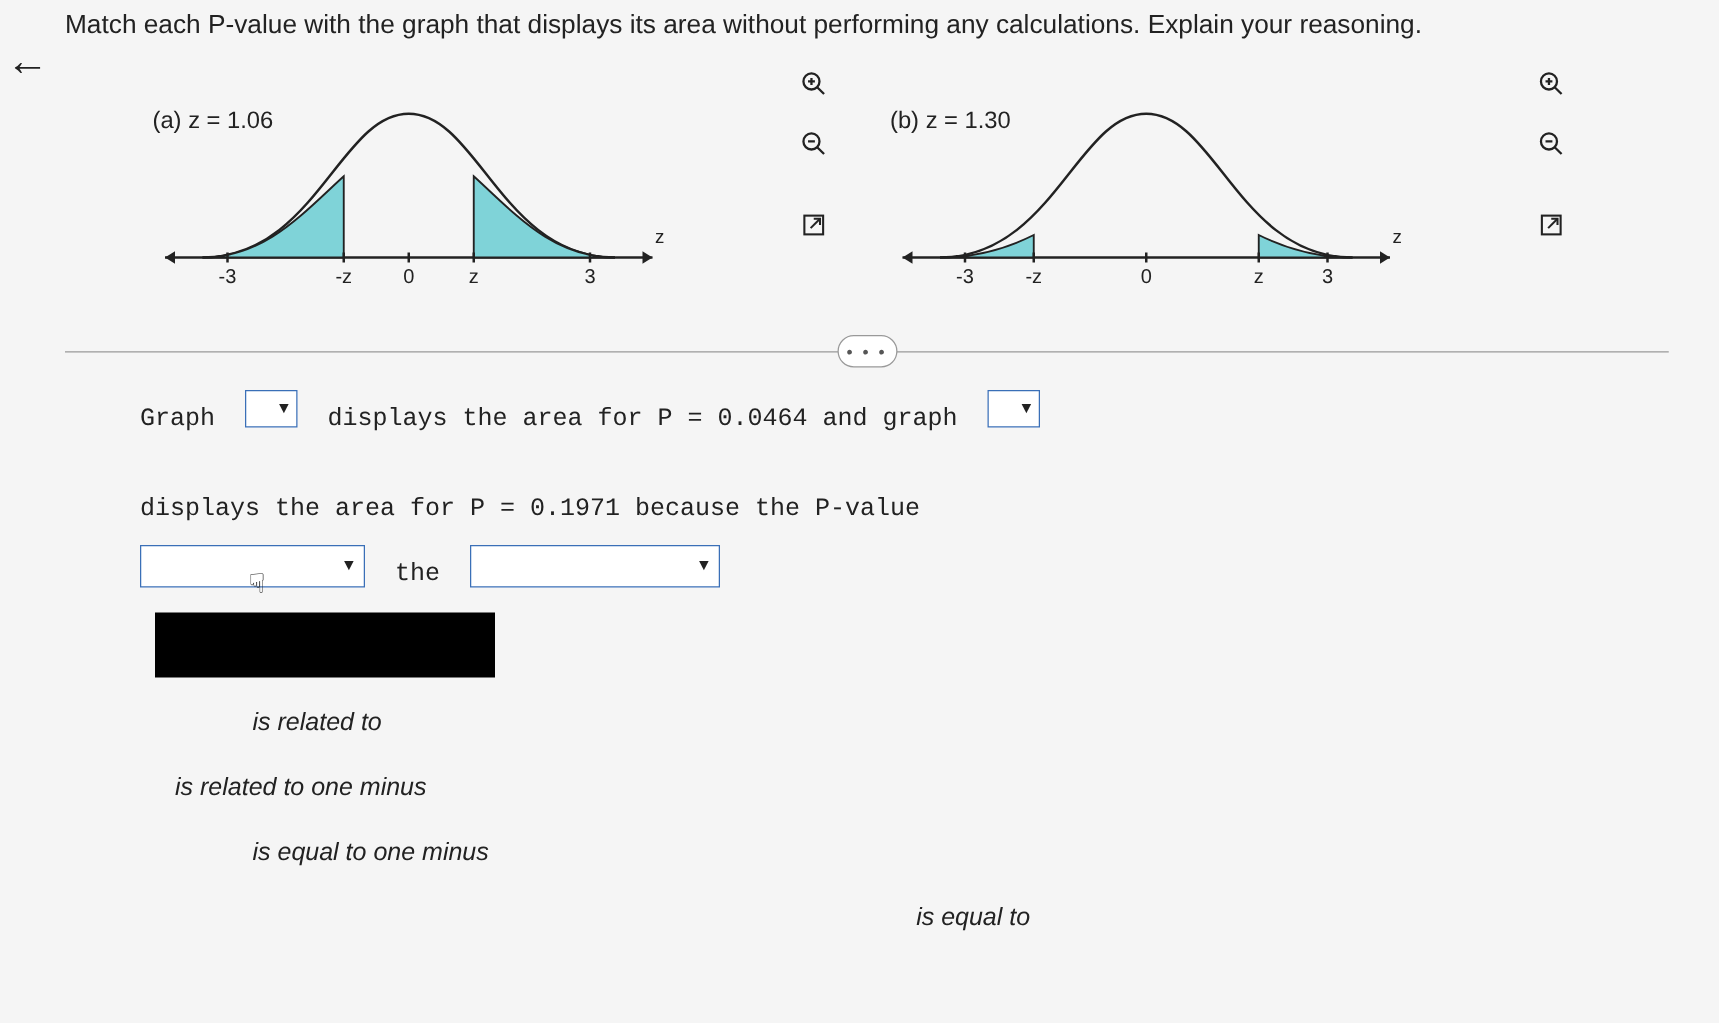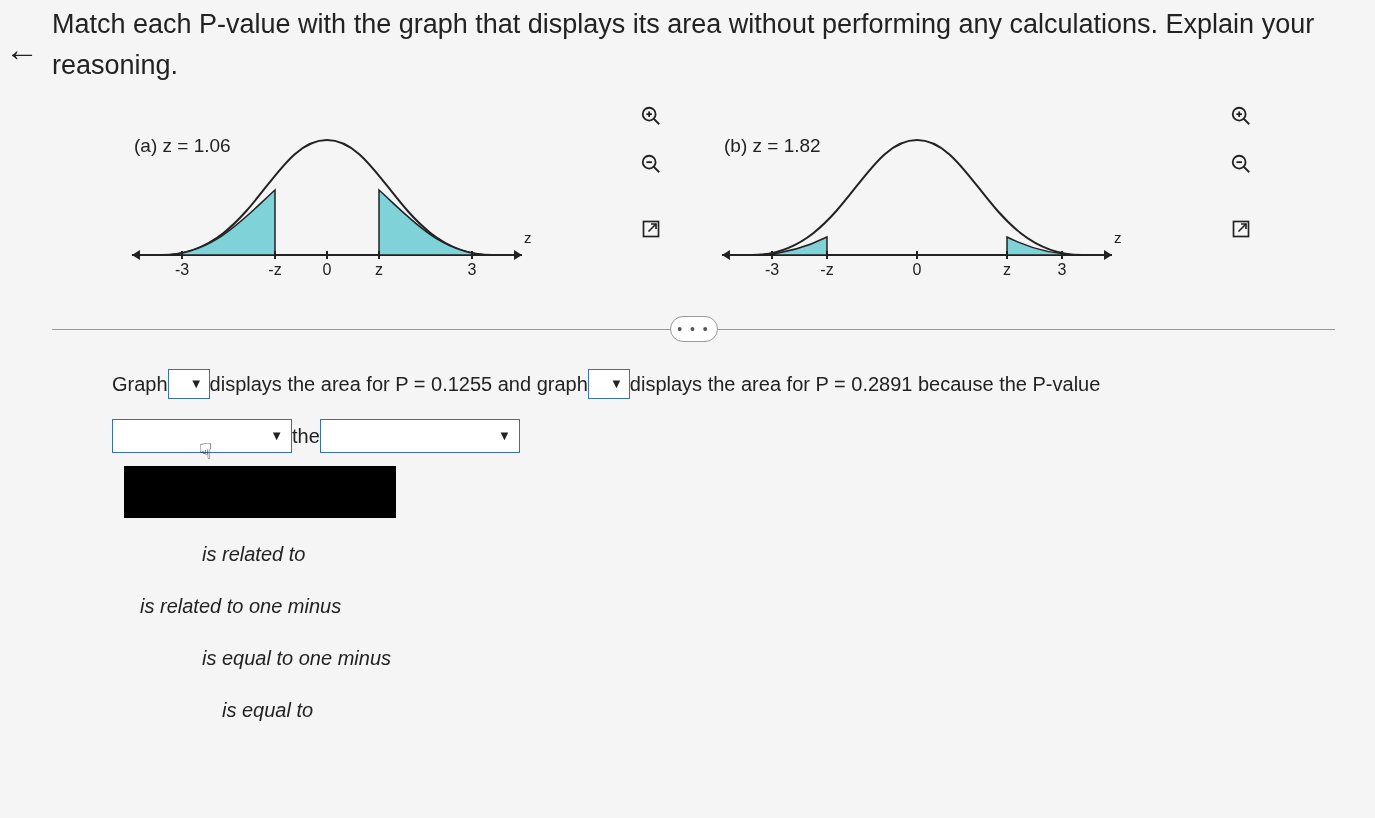--- a/index.html
+++ b/index.html
@@ -17,37 +17,37 @@
     left: 5px;
     top: 30px;
     font-size: 34px;
     color: #222;
     cursor: pointer;
   }
   .content {
     padding: 4px 40px 20px 52px;
   }
   .question-text {
-    font-size: 27px;
+    font-size: 21px;
     line-height: 1.5;
     margin-bottom: 30px;
   }
   .graphs-row {
     display: flex;
     gap: 90px;
     margin-left: 70px;
     position: relative;
   }
   .graph-block {
     position: relative;
     width: 500px;
   }
   .graph-label {
     position: absolute;
-    left: 12px;
+    left: 0;
     top: 20px;
     font-size: 19px;
   }
   .graph-tools {
     position: absolute;
     right: -40px;
     top: -10px;
     display: flex;
     flex-direction: column;
     gap: 20px;
@@ -86,23 +86,23 @@
     cursor: pointer;
   }
   .answer-area {
     margin-left: 60px;
     font-size: 20px;
     line-height: 2.4;
   }
   .inline-row {
     display: flex;
     flex-wrap: wrap;
-    align-items: center;
-    gap: 0;
+    gap: 24px;
     margin-bottom: 4px;
+    font-family: Liberation Mono, monospace;
   }
   .dd-small {
     display: inline-flex;
     align-items: center;
     justify-content: flex-end;
     border: 1px solid #3a6fb7;
     background: #fff;
     min-width: 42px;
     height: 30px;
     padding: 0 6px;
@@ -205,21 +205,21 @@
           <text x="153" y="150" text-anchor="middle" font-size="16" fill="#222">-z</text>
           <text x="205" y="150" text-anchor="middle" font-size="16" fill="#222">0</text>
           <text x="257" y="150" text-anchor="middle" font-size="16" fill="#222">z</text>
           <text x="350" y="150" text-anchor="middle" font-size="16" fill="#222">3</text>
           <text x="402" y="118" font-size="15" fill="#222">z</text>
         </svg>
       </div>
     </div>
 
     <div class="graph-block">
-      <div class="graph-label">(b) z = 1.82</div>
+      <div class="graph-label">(b) z = 1.30</div>
       <div class="graph-tools">
         <span class="tool-icon">
           <svg width="22" height="22" viewBox="0 0 24 24">
               <circle cx="10" cy="10" r="7" fill="none" stroke="#222" stroke-width="2"></circle>
               <line x1="15" y1="15" x2="21" y2="21" stroke="#222" stroke-width="2"></line>
               <line x1="7" y1="10" x2="13" y2="10" stroke="#222" stroke-width="2"></line>
               <line x1="10" y1="7" x2="10" y2="13" stroke="#222" stroke-width="2"></line>
             </svg>
         </span>
         <span class="tool-icon">
@@ -266,37 +266,37 @@
   <div class="divider-row">
     <div class="more-btn">• • •</div>
   </div>
 
   <div class="answer-area">
     <div class="inline-row">
       <span>Graph</span>
       <span class="dd-small">
           <span class="dd-caret">▼</span>
         </span>
-      <span>displays the area for P = 0.1255 and graph</span>
+      <span>displays the area for P = 0.0464 and graph</span>
       <span class="dd-small">
           <span class="dd-caret">▼</span>
         </span>
-      <span>displays the area for P = 0.2891 because the P-value</span>
+      <span>displays the area for P = 0.1971 because the P-value</span>
     </div>
     <div class="inline-row">
       <span class="dd-med" style="min-width:180px;">
         <span class="cursor-icon">☟</span>
         <span class="dd-caret">▼</span>
       </span>
       <span>the</span>
       <span class="dd-med" style="min-width:200px;">
         <span class="dd-caret">▼</span>
       </span>
     </div>
 
     <div class="black-option"></div>
     <div class="option-item">is related to</div>
     <div class="option-item" style="margin-left:28px;">is related to one minus</div>
     <div class="option-item" style="">is equal to one minus</div>
-    <div class="option-item" style="margin-left:110px;">is equal to</div>
+    <div class="option-item" style="margin-left:110px;text-align:center;">is equal to</div>
   </div>
 
 </div>
 
 </body></html>

